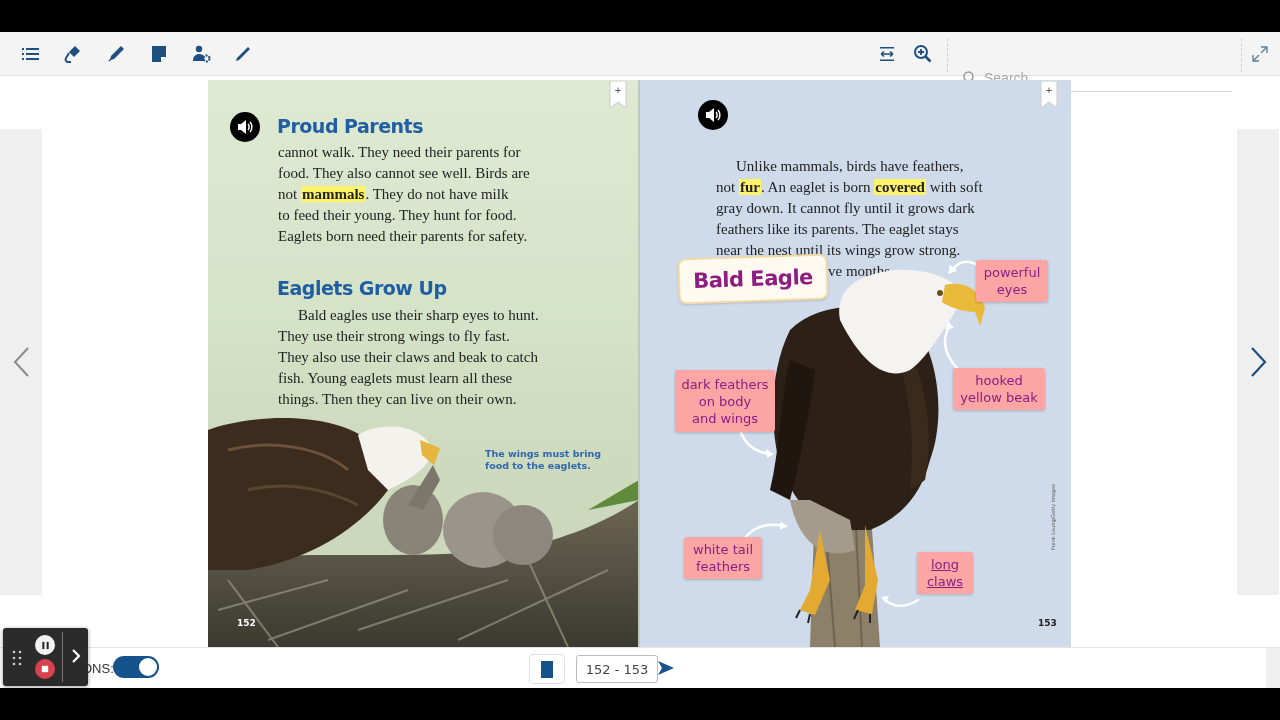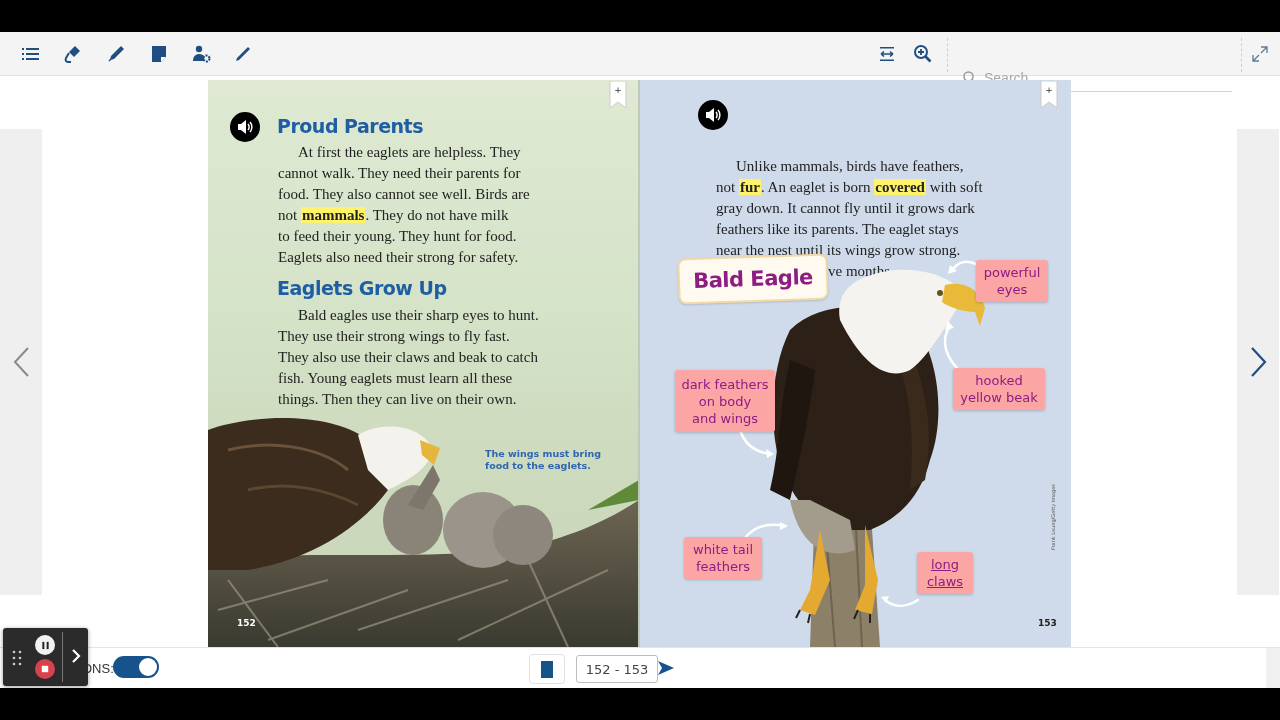--- a/index.html
+++ b/index.html
@@ -172,26 +172,25 @@
     </div>
 
     <div class="audio-btn" style="left:22px; top:32px;">
       <svg viewBox="0 0 20 20">
           <path d="M3 7h3l5-4v14l-5-4H3z" fill="#fff"></path>
           <path d="M13 7c1.5 1.5 1.5 4.5 0 6M15 5c2.5 2.5 2.5 7.5 0 10" stroke="#fff" stroke-width="1.5" fill="none"></path>
         </svg>
     </div>
     <div class="heading" style="left:69px; top:35px;">Proud Parents</div>
     <div class="body-text" style="left:70px; top:62px;">
-      <p class="indent">At first the eaglets are helpless. They</p>
       <p>cannot walk. They need their parents for</p>
       <p>food. They also cannot see well. Birds are</p>
       <p><span>not </span><span class="hl">mammals</span><span>. They do not have milk</span></p>
       <p>to feed their young. They hunt for food.</p>
-      <p>Eaglets also need their strong for safety.</p>
+      <p>Eaglets born need their parents for safety.</p>
     </div>
 
     <div class="heading" style="left:69px; top:197px;">Eaglets Grow Up</div>
     <div class="body-text" style="left:70px; top:225px;">
       <p class="indent">Bald eagles use their sharp eyes to hunt.</p>
       <p>They use their strong wings to fly fast.</p>
       <p>They also use their claws and beak to catch</p>
       <p>fish. Young eaglets must learn all these</p>
       <p>things. Then they can live on their own.</p>
     </div>

